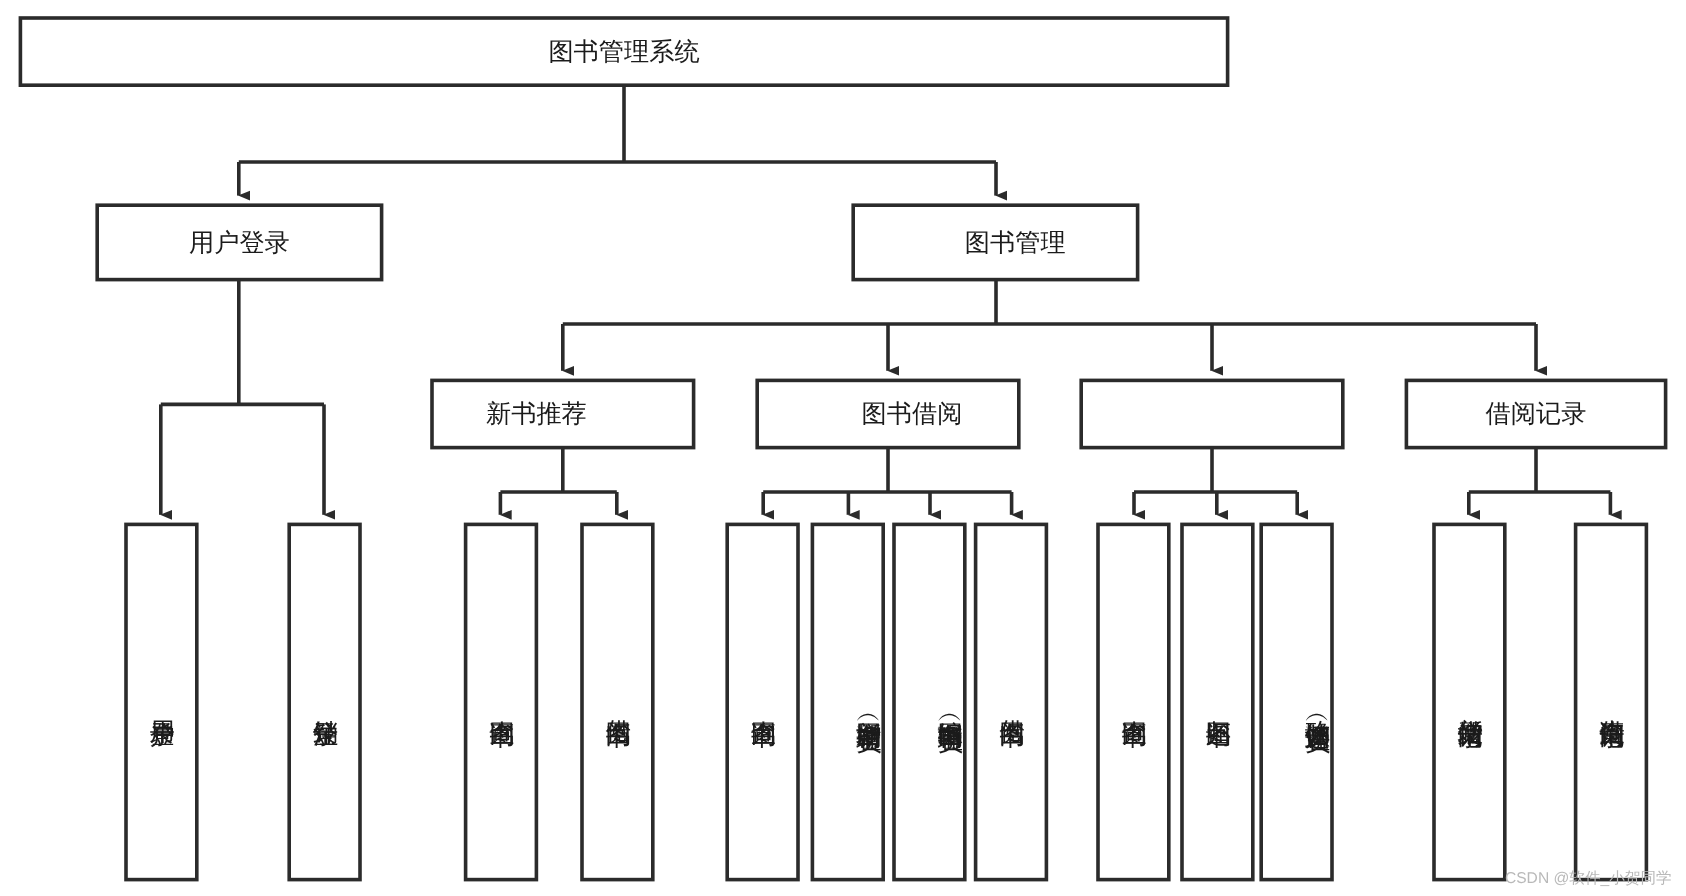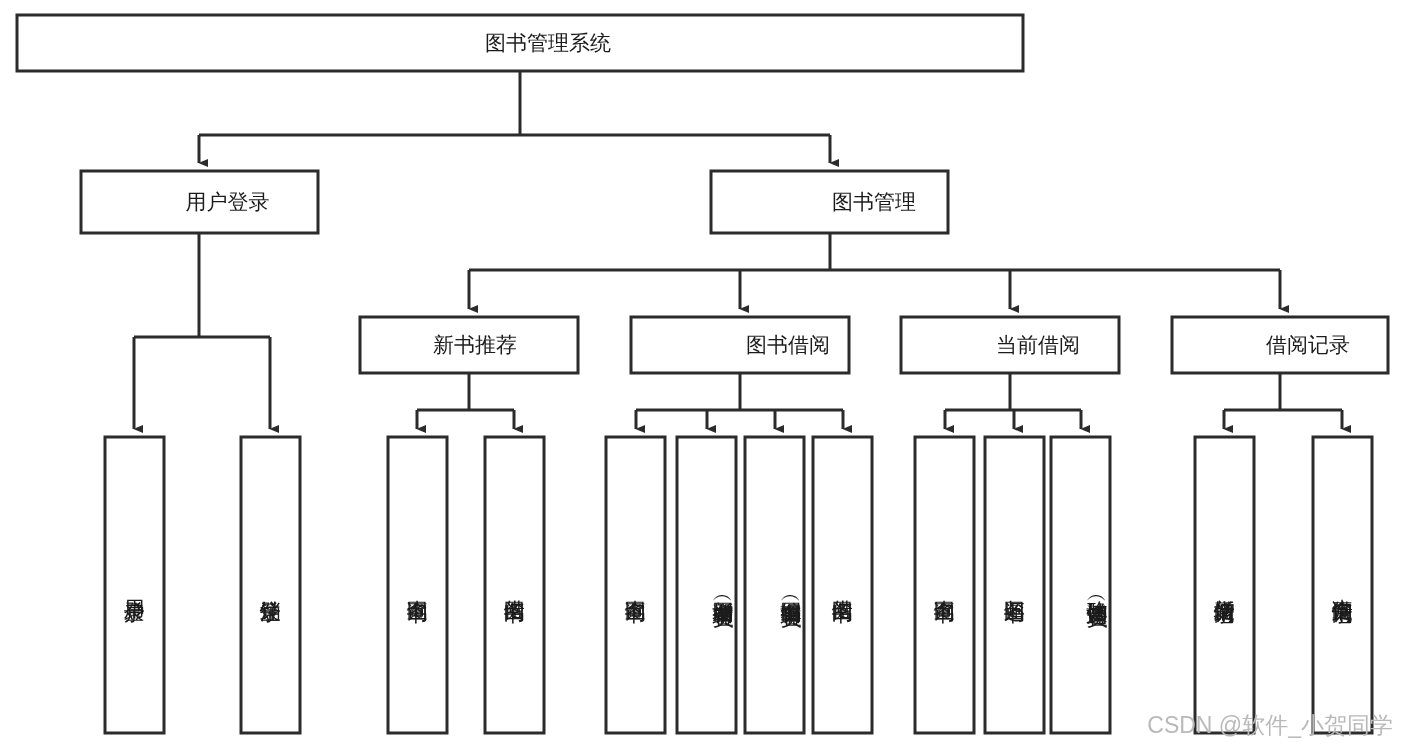--- a/index.html
+++ b/index.html
@@ -56,28 +56,27 @@
   .hlabel {
     position: absolute;
     font-family: "Liberation Sans", "DejaVu Sans", sans-serif;
     font-size: 21px;
     color: #1b1b1b;
     display: flex;
     align-items: center;
     justify-content: center;
     white-space: nowrap;
     pointer-events: none;
-    padding-left: 28px;
   }
   .watermark {
     position: absolute;
     right: 12px;
     bottom: 6px;
     font-family: "Liberation Sans", "DejaVu Sans", sans-serif;
-    font-size: 23px;
+    font-size: 13px;
     color: #b9b9b9;
     white-space: nowrap;
     user-select: none;
   }
 </style>
 </head>
 <body>
 
 <div id="diagram-root">
 
@@ -162,21 +161,20 @@
   <div class="hlabel" style="left:17px; top:15px; width:1006px; height:56px;">图书管理系统</div>
 
   <div class="hlabel" style="left:81px; top:171px; width:237px; height:62px;">用户登录</div>
 
   <div class="hlabel" style="left:711px; top:171px; width:270px; height:62px;">图书管理</div>
 
   <div class="hlabel" style="left:360px; top:317px; width:174px; height:56px;">新书推荐</div>
 
   <div class="hlabel" style="left:631px; top:317px; width:258px; height:56px;">图书借阅</div>
 
-  <div class="hlabel" style="left:901px; top:317px; width:218px; height:56px;">当前借阅</div>
 
   <div class="hlabel" style="left:1172px; top:317px; width:216px; height:56px;text-align:right;">借阅记录</div>
 
   <div class="vlabel" style="left:105px; top:437px; width:59px; height:296px;">用户登录</div>
   <div class="vlabel" style="left:241px; top:437px; width:59px; height:296px;">注销登录</div>
 
   <div class="vlabel" style="left:388px; top:437px; width:59px; height:296px;">查询图书</div>
   <div class="vlabel" style="left:485px; top:437px; width:59px; height:296px;">借阅图书</div>
 
   <div class="vlabel" style="left:606px; top:437px; width:59px; height:296px;">查询图书</div>

